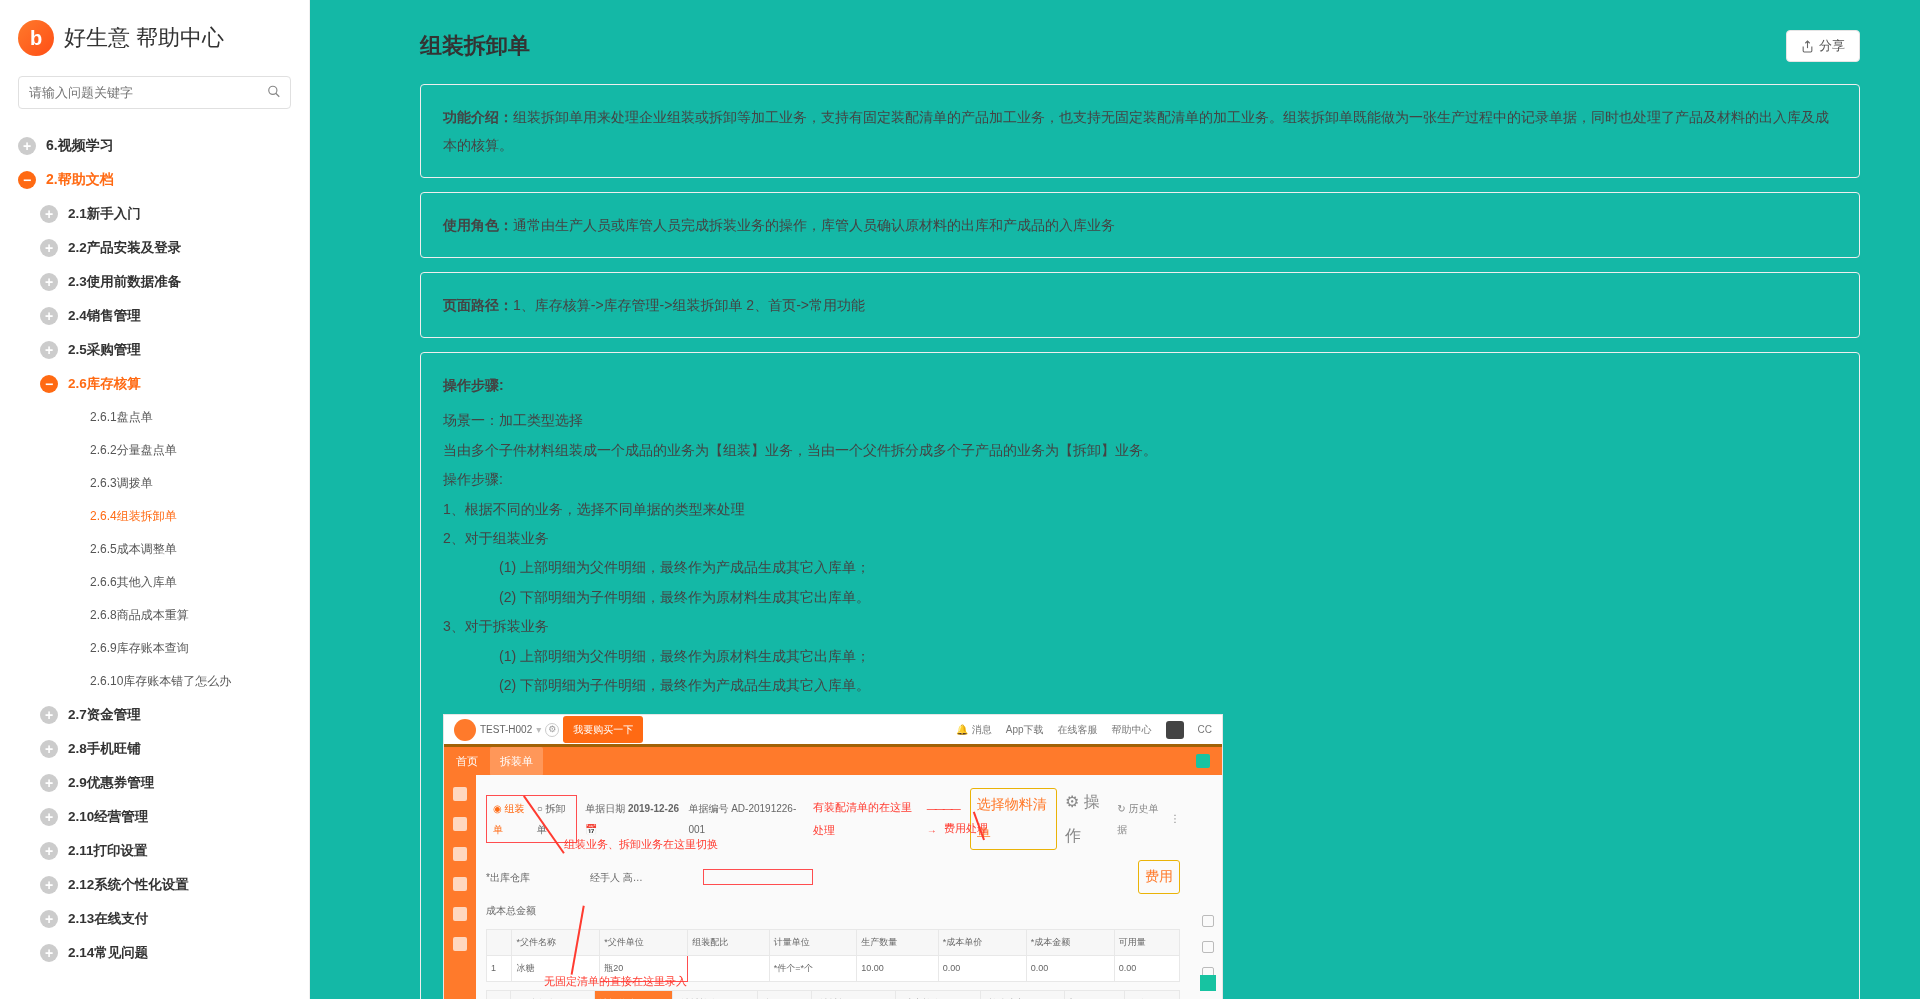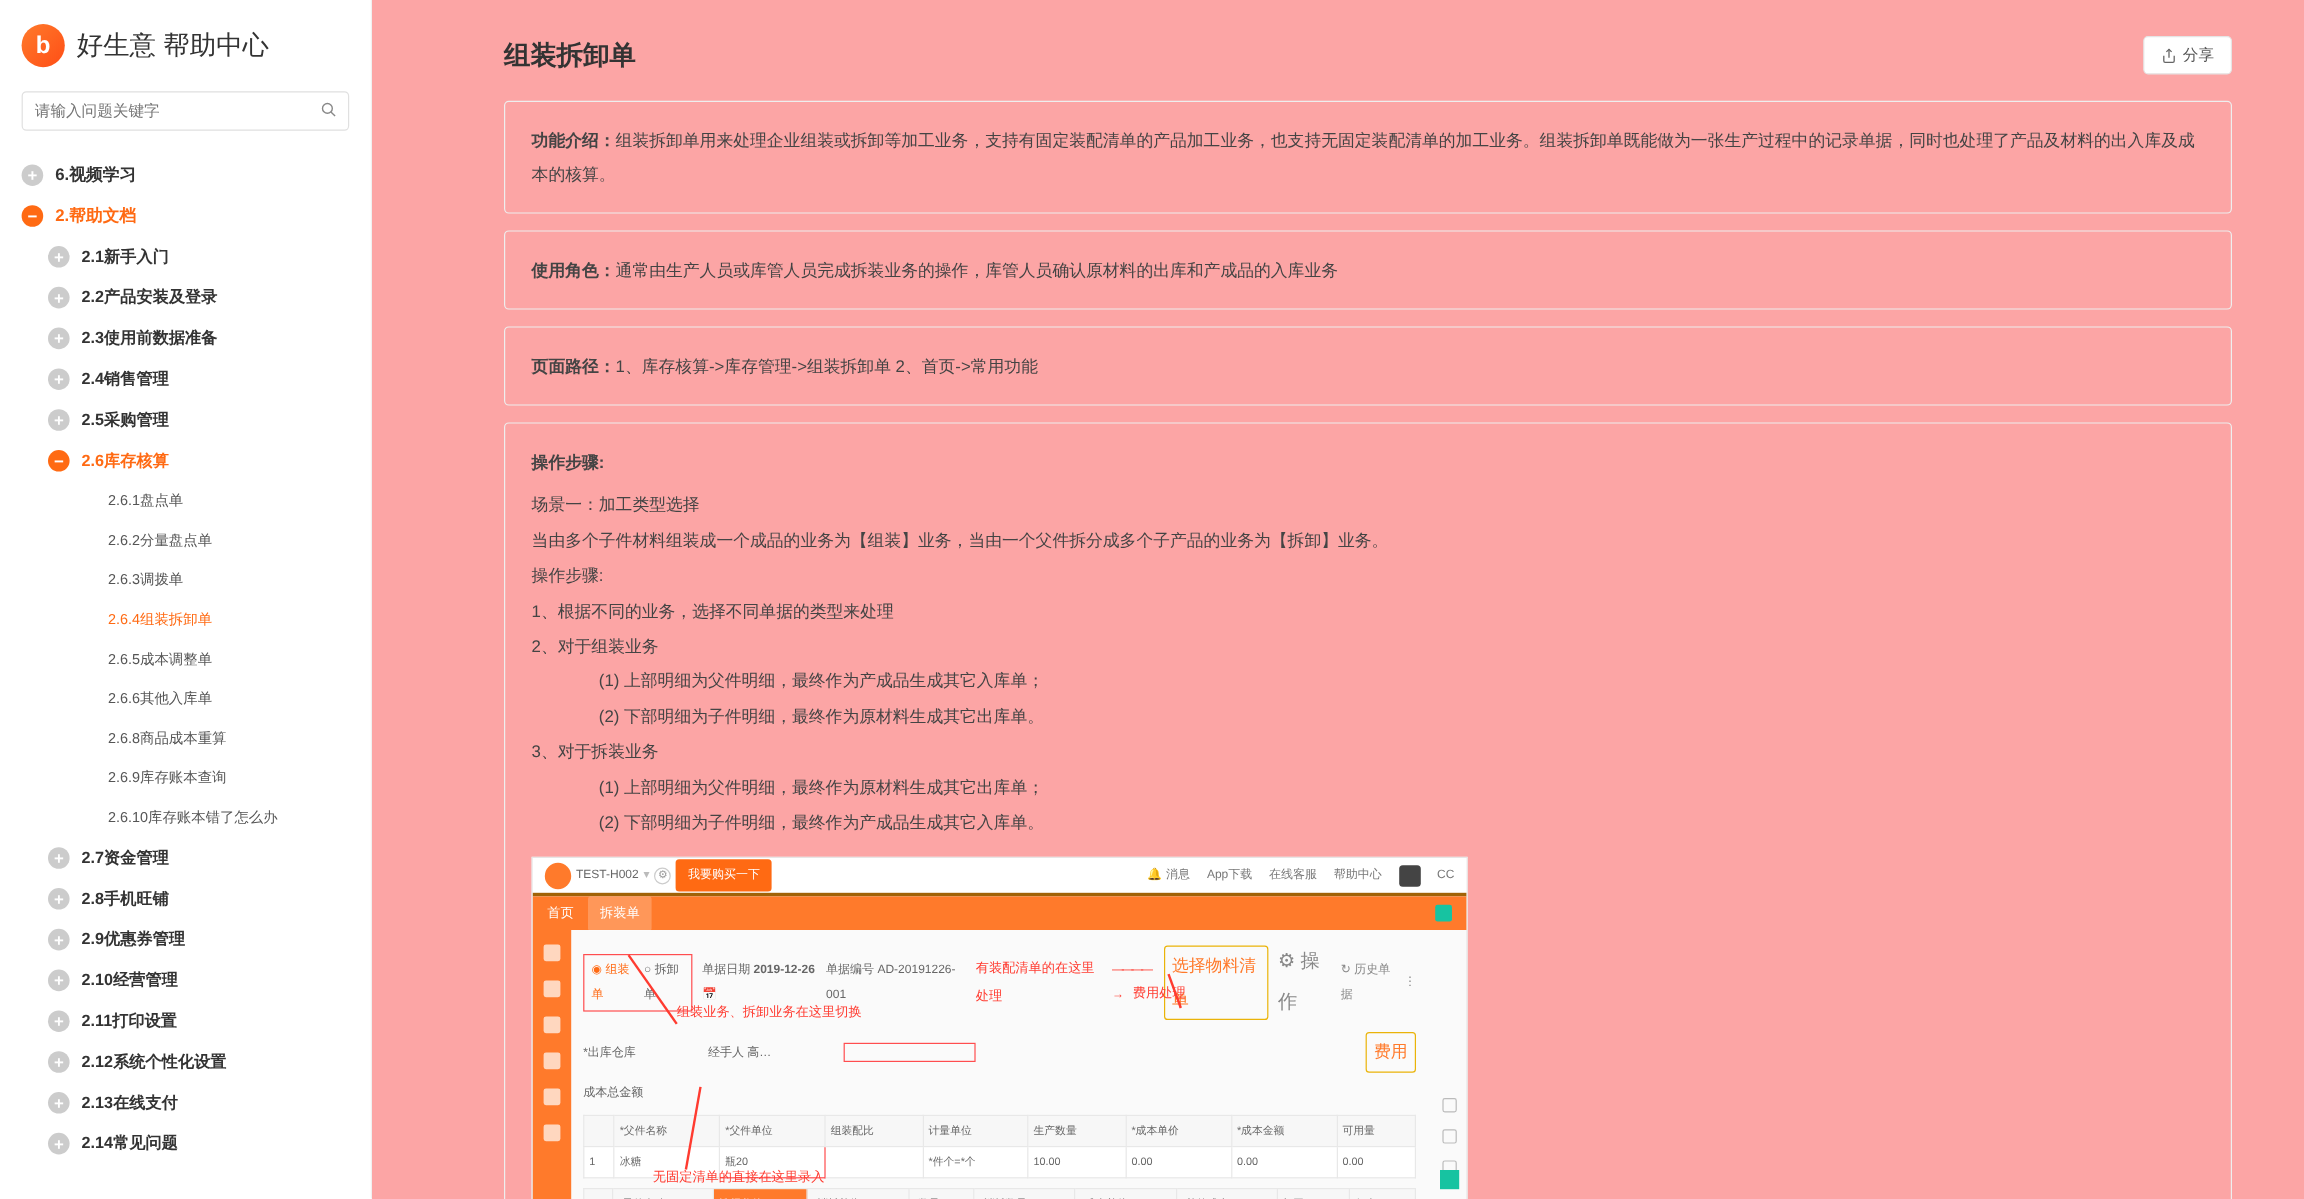--- a/index.html
+++ b/index.html
@@ -13,21 +13,21 @@
 .search-box input { width: 100%; padding: 8px 34px 8px 10px; border: 1px solid #e0e0e0; border-radius: 4px; font-size: 13px; outline: none; }
 .search-box .search-icon { position: absolute; right: 10px; top: 50%; transform: translateY(-50%); color: #999; }
 .nav-item { display: flex; align-items: center; padding: 8px 0; cursor: pointer; font-size: 14px; color: #333; font-weight: 600; }
 .nav-item .toggle-icon { width: 18px; height: 18px; border-radius: 50%; background: #ccc; color: #fff; display: flex; align-items: center; justify-content: center; margin-right: 10px; font-size: 14px; line-height: 1; flex-shrink: 0; }
 .nav-item.expanded .toggle-icon, .nav-item.current-section .toggle-icon { background: #ff6a13; }
 .nav-item.current-section { color: #ff6a13; }
 .nav-sub { padding-left: 22px; }
 .nav-sub .nav-item { font-weight: 600; font-size: 13.5px; }
 .nav-leaf { padding: 8px 0 8px 50px; font-size: 12px; color: #555; cursor: pointer; }
 .nav-leaf.active { color: #ff6a13; }
-.main { flex: 1; padding: 30px 60px 30px 110px; overflow-y: auto; background: #fca5a5; }
+.main { flex: 1; padding: 30px 60px 30px 110px; overflow-y: auto; background: #14b8a6; }
 .page-header { display: flex; justify-content: space-between; align-items: center; margin-bottom: 22px; }
 .page-title { font-size: 22px; font-weight: 600; color: #333; }
 .share-btn { border: 1px solid #e5e5e5; border-radius: 4px; padding: 6px 14px; font-size: 13px; color: #555; background: #fff; cursor: pointer; display: flex; align-items: center; gap: 5px; }
 .info-card { border: 1px solid #eee; border-radius: 4px; padding: 18px 22px; margin-bottom: 14px; line-height: 2; font-size: 14px; color: #444; }
 .info-card .label { font-weight: 600; }
 .content-card { border: 1px solid #eee; border-radius: 4px; padding: 18px 22px; font-size: 14px; color: #444; line-height: 2.1; }
 .content-card .section-label { font-weight: 600; margin-bottom: 6px; }
 .content-card .bold { font-weight: 400; }
 .indent { padding-left: 56px; }
 .embedded-img { margin-top: 14px; border: 1px solid #e6e6e6; width: 780px; height: 340px; background: #fafafa; position: relative; font-size: 10px; color: #666; }

